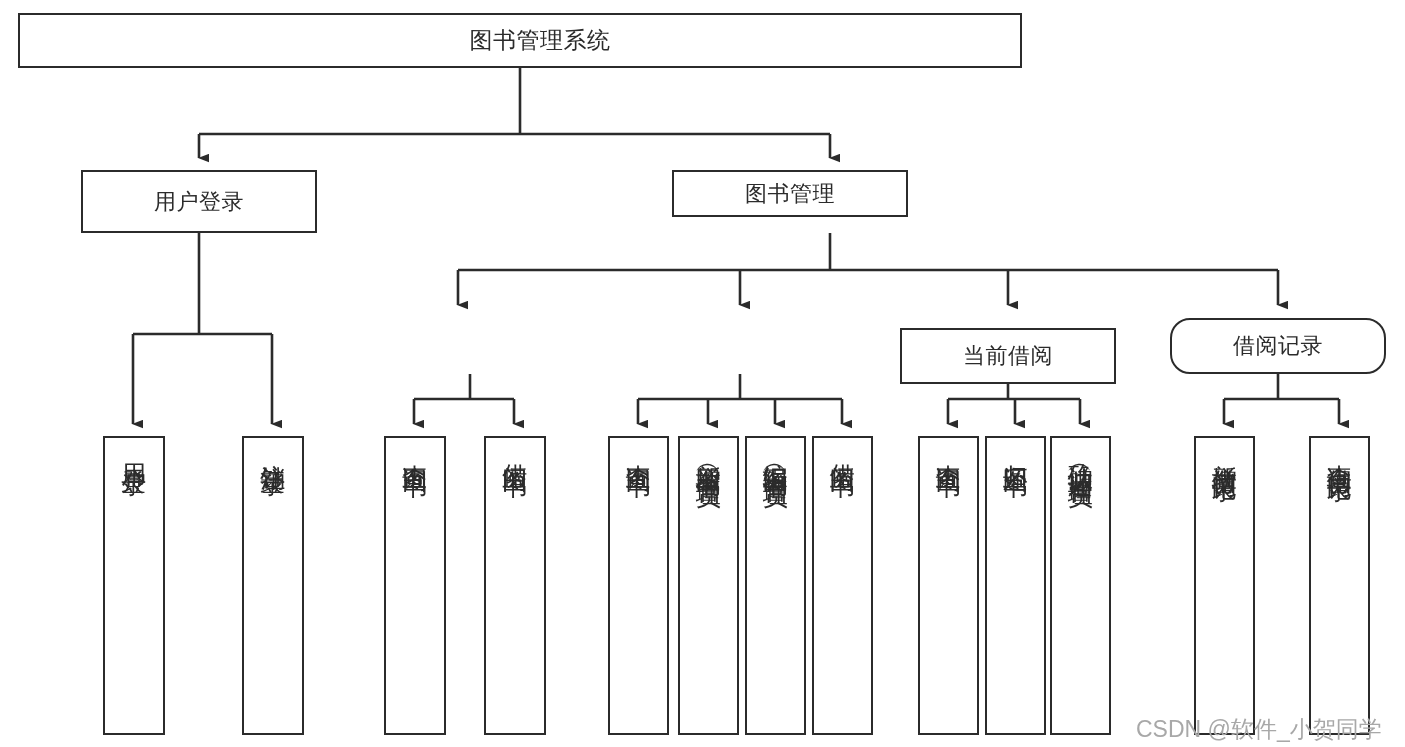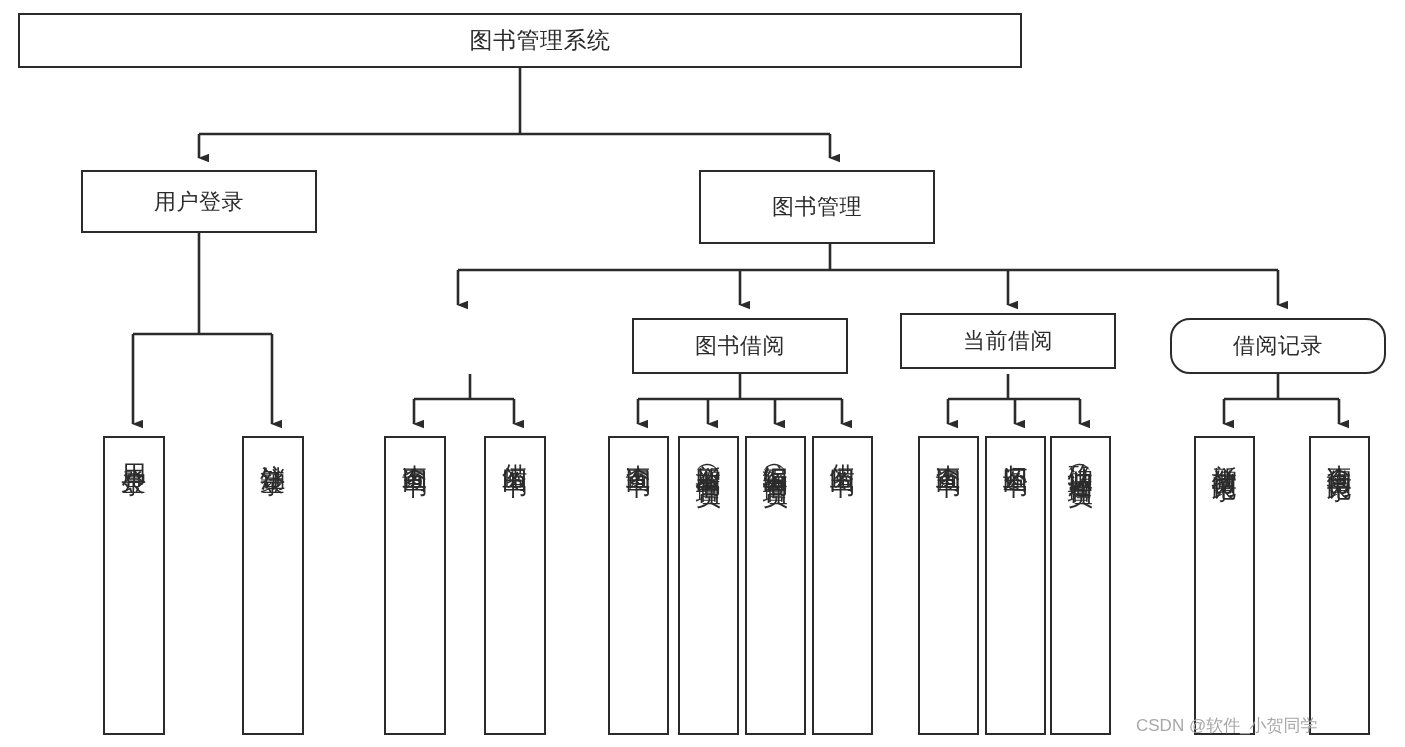--- a/index.html
+++ b/index.html
@@ -55,21 +55,21 @@
     line-height:1.05;
     letter-spacing:3px;
     white-space:pre;
     text-align:left;
   }
   
   #watermark{
     position:absolute;
     left:1136px;
     top:714px;
-    font-size:17px;
+    font-size:23px;
     color:#a8a8a8;
     white-space:nowrap;
     user-select:none;
   }
 </style>
 </head>
 <body>
 
 <div id="canvas">
 
@@ -124,30 +124,27 @@
   </svg>
 
   <div class="node root" style="left:18px;top:13px;width:1004px;height:55px;padding-left:40px;">
     <span class="label">图书管理系统</span>
   </div>
 
   <div class="node branch" style="left:81px;top:170px;width:236px;height:63px;">
     <span class="label">用户登录</span>
   </div>
 
-  <div class="node branch" style="left:699px;top:170px;width:236px;height:74px;font-family:Liberation Serif, serif;">
+  <div class="node branch" style="left:672px;top:170px;width:236px;height:47px;font-family:Liberation Serif, serif;">
     <span class="label">图书管理</span>
   </div>
 
 
-  <div class="node branch" style="left:632px;top:318px;width:216px;height:56px;">
-    <span class="label">图书借阅</span>
-  </div>
-
-  <div class="node branch" style="left:900px;top:313px;width:216px;height:56px;">
+
+  <div class="node branch" style="left:900px;top:328px;width:216px;height:56px;">
     <span class="label">当前借阅</span>
   </div>
 
   <div class="node branch" style="left:1170px;top:318px;width:216px;height:56px;border-radius:20px;">
     <span class="label">借阅记录</span>
   </div>
 
   <div class="node leaf" style="left:103px;top:436px;width:62px;height:299px;">
     <span class="label">用户登录</span>
   </div>

